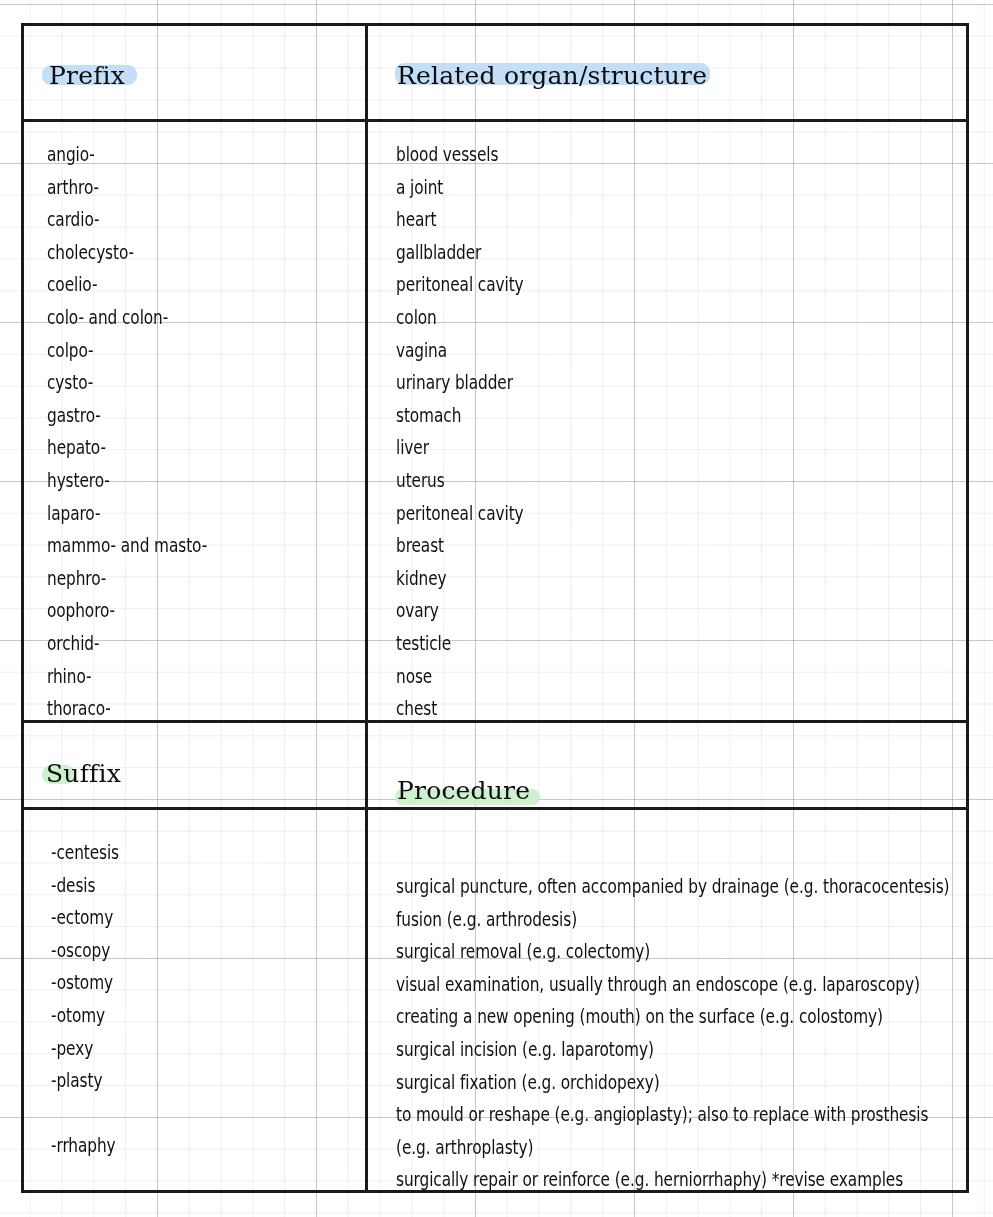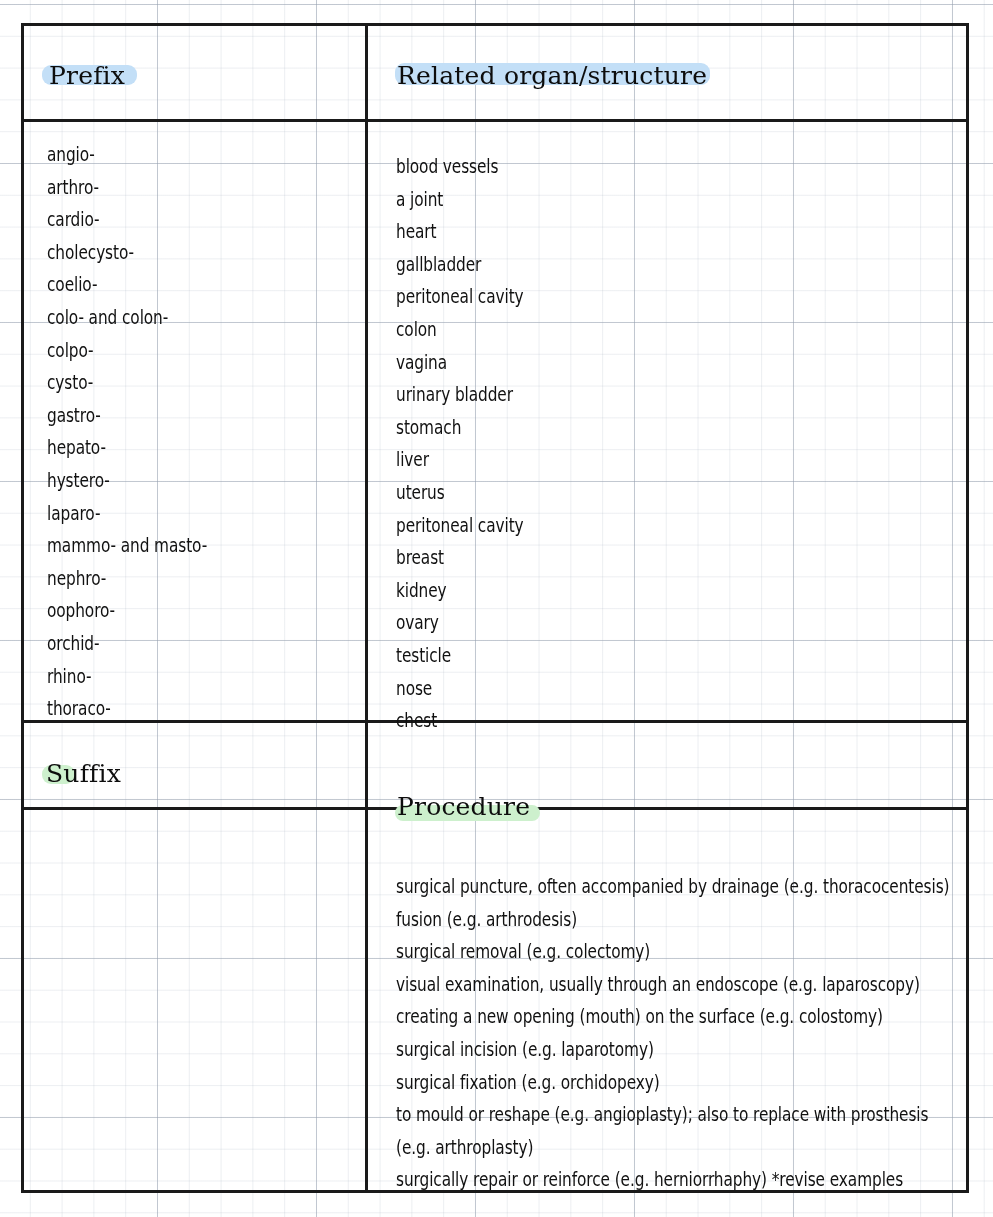--- a/index.html
+++ b/index.html
@@ -152,21 +152,21 @@
     <div class="hand">hystero-</div>
     <div class="hand">laparo-</div>
     <div class="hand">mammo- and masto-</div>
     <div class="hand">nephro-</div>
     <div class="hand">oophoro-</div>
     <div class="hand">orchid-</div>
     <div class="hand">rhino-</div>
     <div class="hand">thoraco-</div>
   </div>
 
-  <div class="rowlist" style="left:396px; top:140px;">
+  <div class="rowlist" style="left:396px; top:128px;">
     <div class="hand">blood vessels</div>
     <div class="hand">a joint</div>
     <div class="hand">heart</div>
     <div class="hand">gallbladder</div>
     <div class="hand">peritoneal cavity</div>
     <div class="hand">colon</div>
     <div class="hand">vagina</div>
     <div class="hand">urinary bladder</div>
     <div class="hand">stomach</div>
     <div class="hand">liver</div>
@@ -180,27 +180,39 @@
     <div class="hand">chest</div>
   </div>
 
   <div class="cell" style="left:46px; top:759px;text-align:right;">
     <span class="hdr-text">
       <span class="hl hl-green" style="left:-4px; right:46px; top:6px; height:19px;"></span>
       <span>Suffix</span>
     </span>
   </div>
 
-  <div class="cell" style="left:397px; top:792px;">
+  <div class="cell" style="left:397px; top:776px;">
     <span class="hdr-text">
       <span class="hl hl-green" style="left:-2px; right:-10px; top:13px; height:16px;"></span>
       <span>Procedure</span>
     </span>
   </div>
 
+  <div class="rowlist" style="left:51px; top:826px;">
+    <div class="hand">-centesis</div>
+    <div class="hand">-desis</div>
+    <div class="hand">-ectomy</div>
+    <div class="hand">-oscopy</div>
+    <div class="hand">-ostomy</div>
+    <div class="hand">-otomy</div>
+    <div class="hand">-pexy</div>
+    <div class="hand">-plasty</div>
+    <div class="hand blank">&nbsp;</div>
+    <div class="hand">-rrhaphy</div>
+  </div>
 
   <div class="rowlist" style="left:396px; top:860px;">
     <div class="hand">surgical puncture, often accompanied by drainage (e.g. thoracocentesis)</div>
     <div class="hand">fusion (e.g. arthrodesis)</div>
     <div class="hand">surgical removal (e.g. colectomy)</div>
     <div class="hand">visual examination, usually through an endoscope (e.g. laparoscopy)</div>
     <div class="hand">creating a new opening (mouth) on the surface (e.g. colostomy)</div>
     <div class="hand">surgical incision (e.g. laparotomy)</div>
     <div class="hand">surgical fixation (e.g. orchidopexy)</div>
     <div class="hand">to mould or reshape (e.g. angioplasty); also to replace with prosthesis</div>

